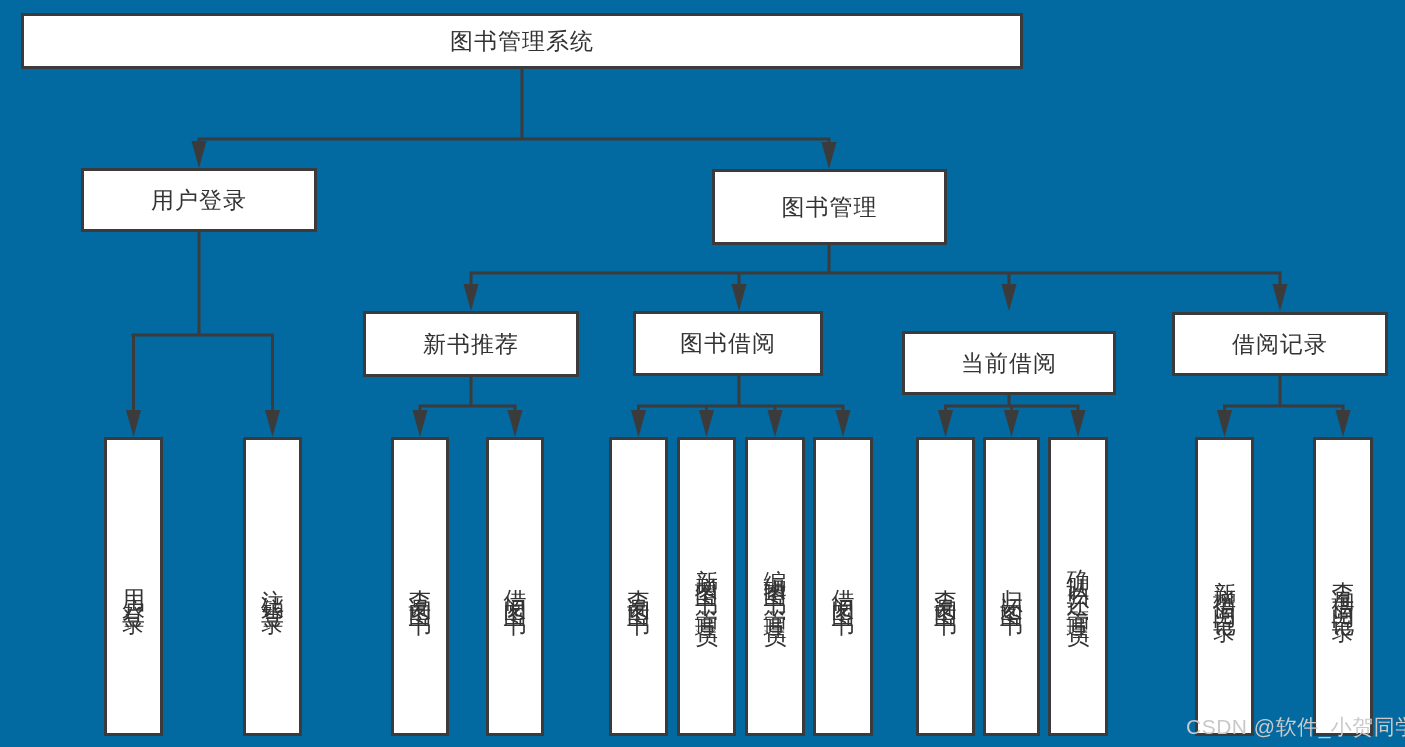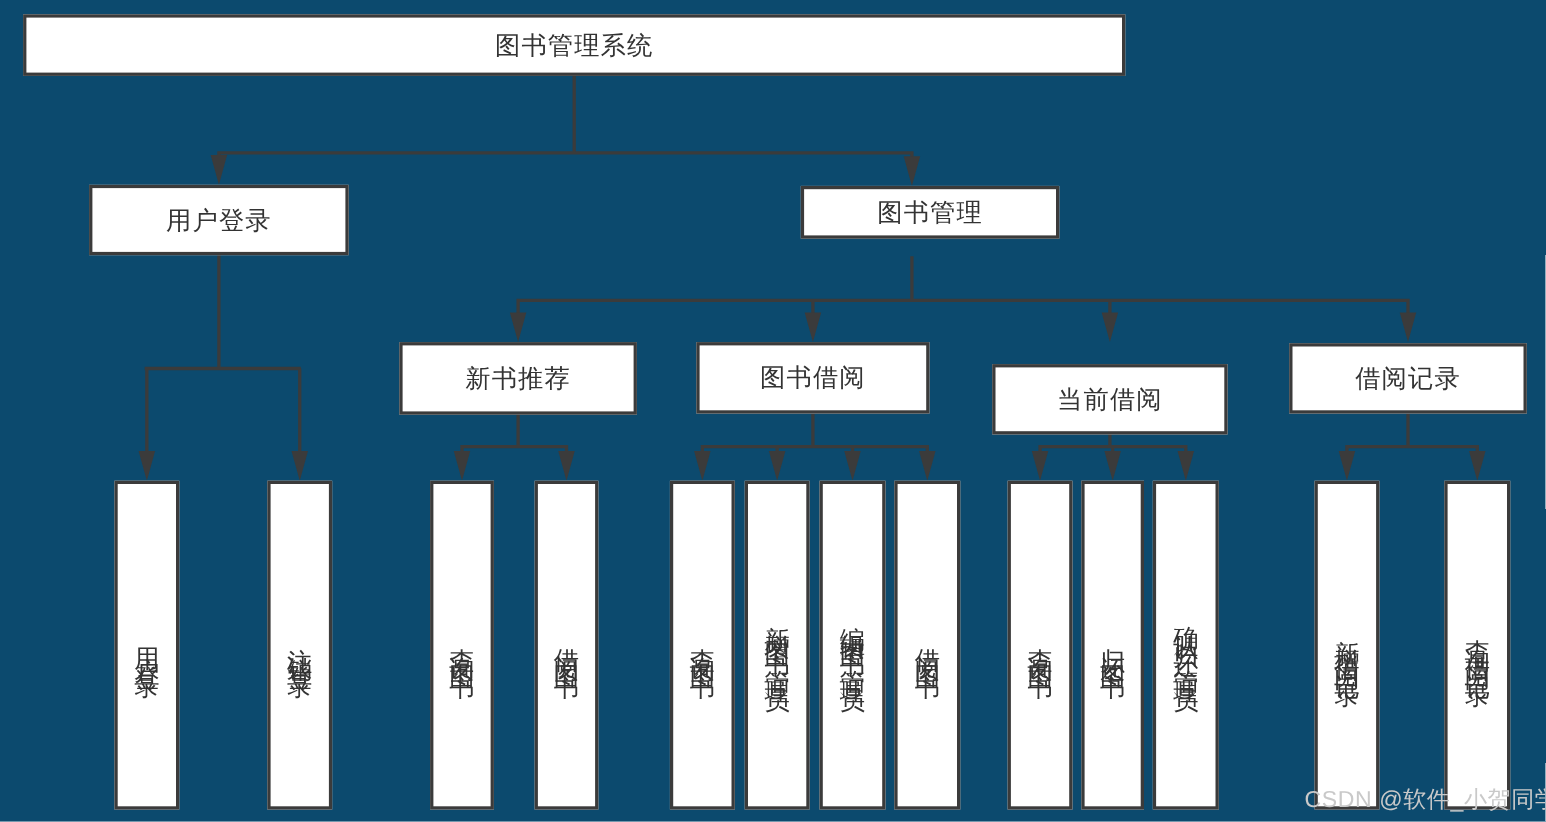--- a/index.html
+++ b/index.html
@@ -1,20 +1,20 @@
 <!DOCTYPE html>
 <html><head>
 <meta charset="utf-8">
 <style>
   html, body { margin: 0; padding: 0; background: #ffffff; }
   #canvas {
     position: relative;
     width: 1405px;
     height: 747px;
-    background: #0c4a6e;
+    background: #0369a1;
     font-family: "Liberation Sans", sans-serif;
     overflow: hidden;
   }
   #wires {
     position: absolute;
     left: 0; top: 0;
     width: 1405px; height: 747px;
   }
   .node {
     position: absolute;
@@ -86,24 +86,24 @@
       <polygon points="1004,410 1019,410 1011.5,437"></polygon>
       <polygon points="1070.5,410 1085.5,410 1078,437"></polygon>
       <polygon points="1217,410 1232,410 1224.5,437"></polygon>
       <polygon points="1335.5,410 1350.5,410 1343,437"></polygon>
     </g>
   </svg>
 
   <div class="node" style="left:21px; top:13px; width:1002px; height:56px;">图书管理系统</div>
 
   <div class="node" style="left:81px; top:168px; width:236px; height:64px;">用户登录</div>
-  <div class="node" style="left:712px; top:169px; width:235px; height:48px;margin-left:16px;">图书管理</div>
+  <div class="node" style="left:712px; top:169px; width:235px; height:76px;">图书管理</div>
 
   <div class="node" style="left:363px; top:311px; width:216px; height:66px;">新书推荐</div>
-  <div class="node" style="left:633px; top:311px; width:212px; height:65px;">图书借阅</div>
+  <div class="node" style="left:633px; top:311px; width:190px; height:65px;">图书借阅</div>
   <div class="node" style="left:902px; top:311px; width:214px; height:64px;margin-top:20px;">当前借阅</div>
   <div class="node" style="left:1172px; top:312px; width:216px; height:64px;">借阅记录</div>
 
   <div class="node leaf" style="left:104px; top:437px; width:59px; height:299px;">用户登录</div>
   <div class="node leaf" style="left:243px; top:437px; width:59px; height:299px;">注销登录</div>
 
   <div class="node leaf" style="left:391px; top:437px; width:58px; height:299px;">查询图书</div>
   <div class="node leaf" style="left:486px; top:437px; width:58px; height:299px;">借阅图书</div>
 
   <div class="node leaf" style="left:609px; top:437px; width:59px; height:299px;">查询图书</div>

